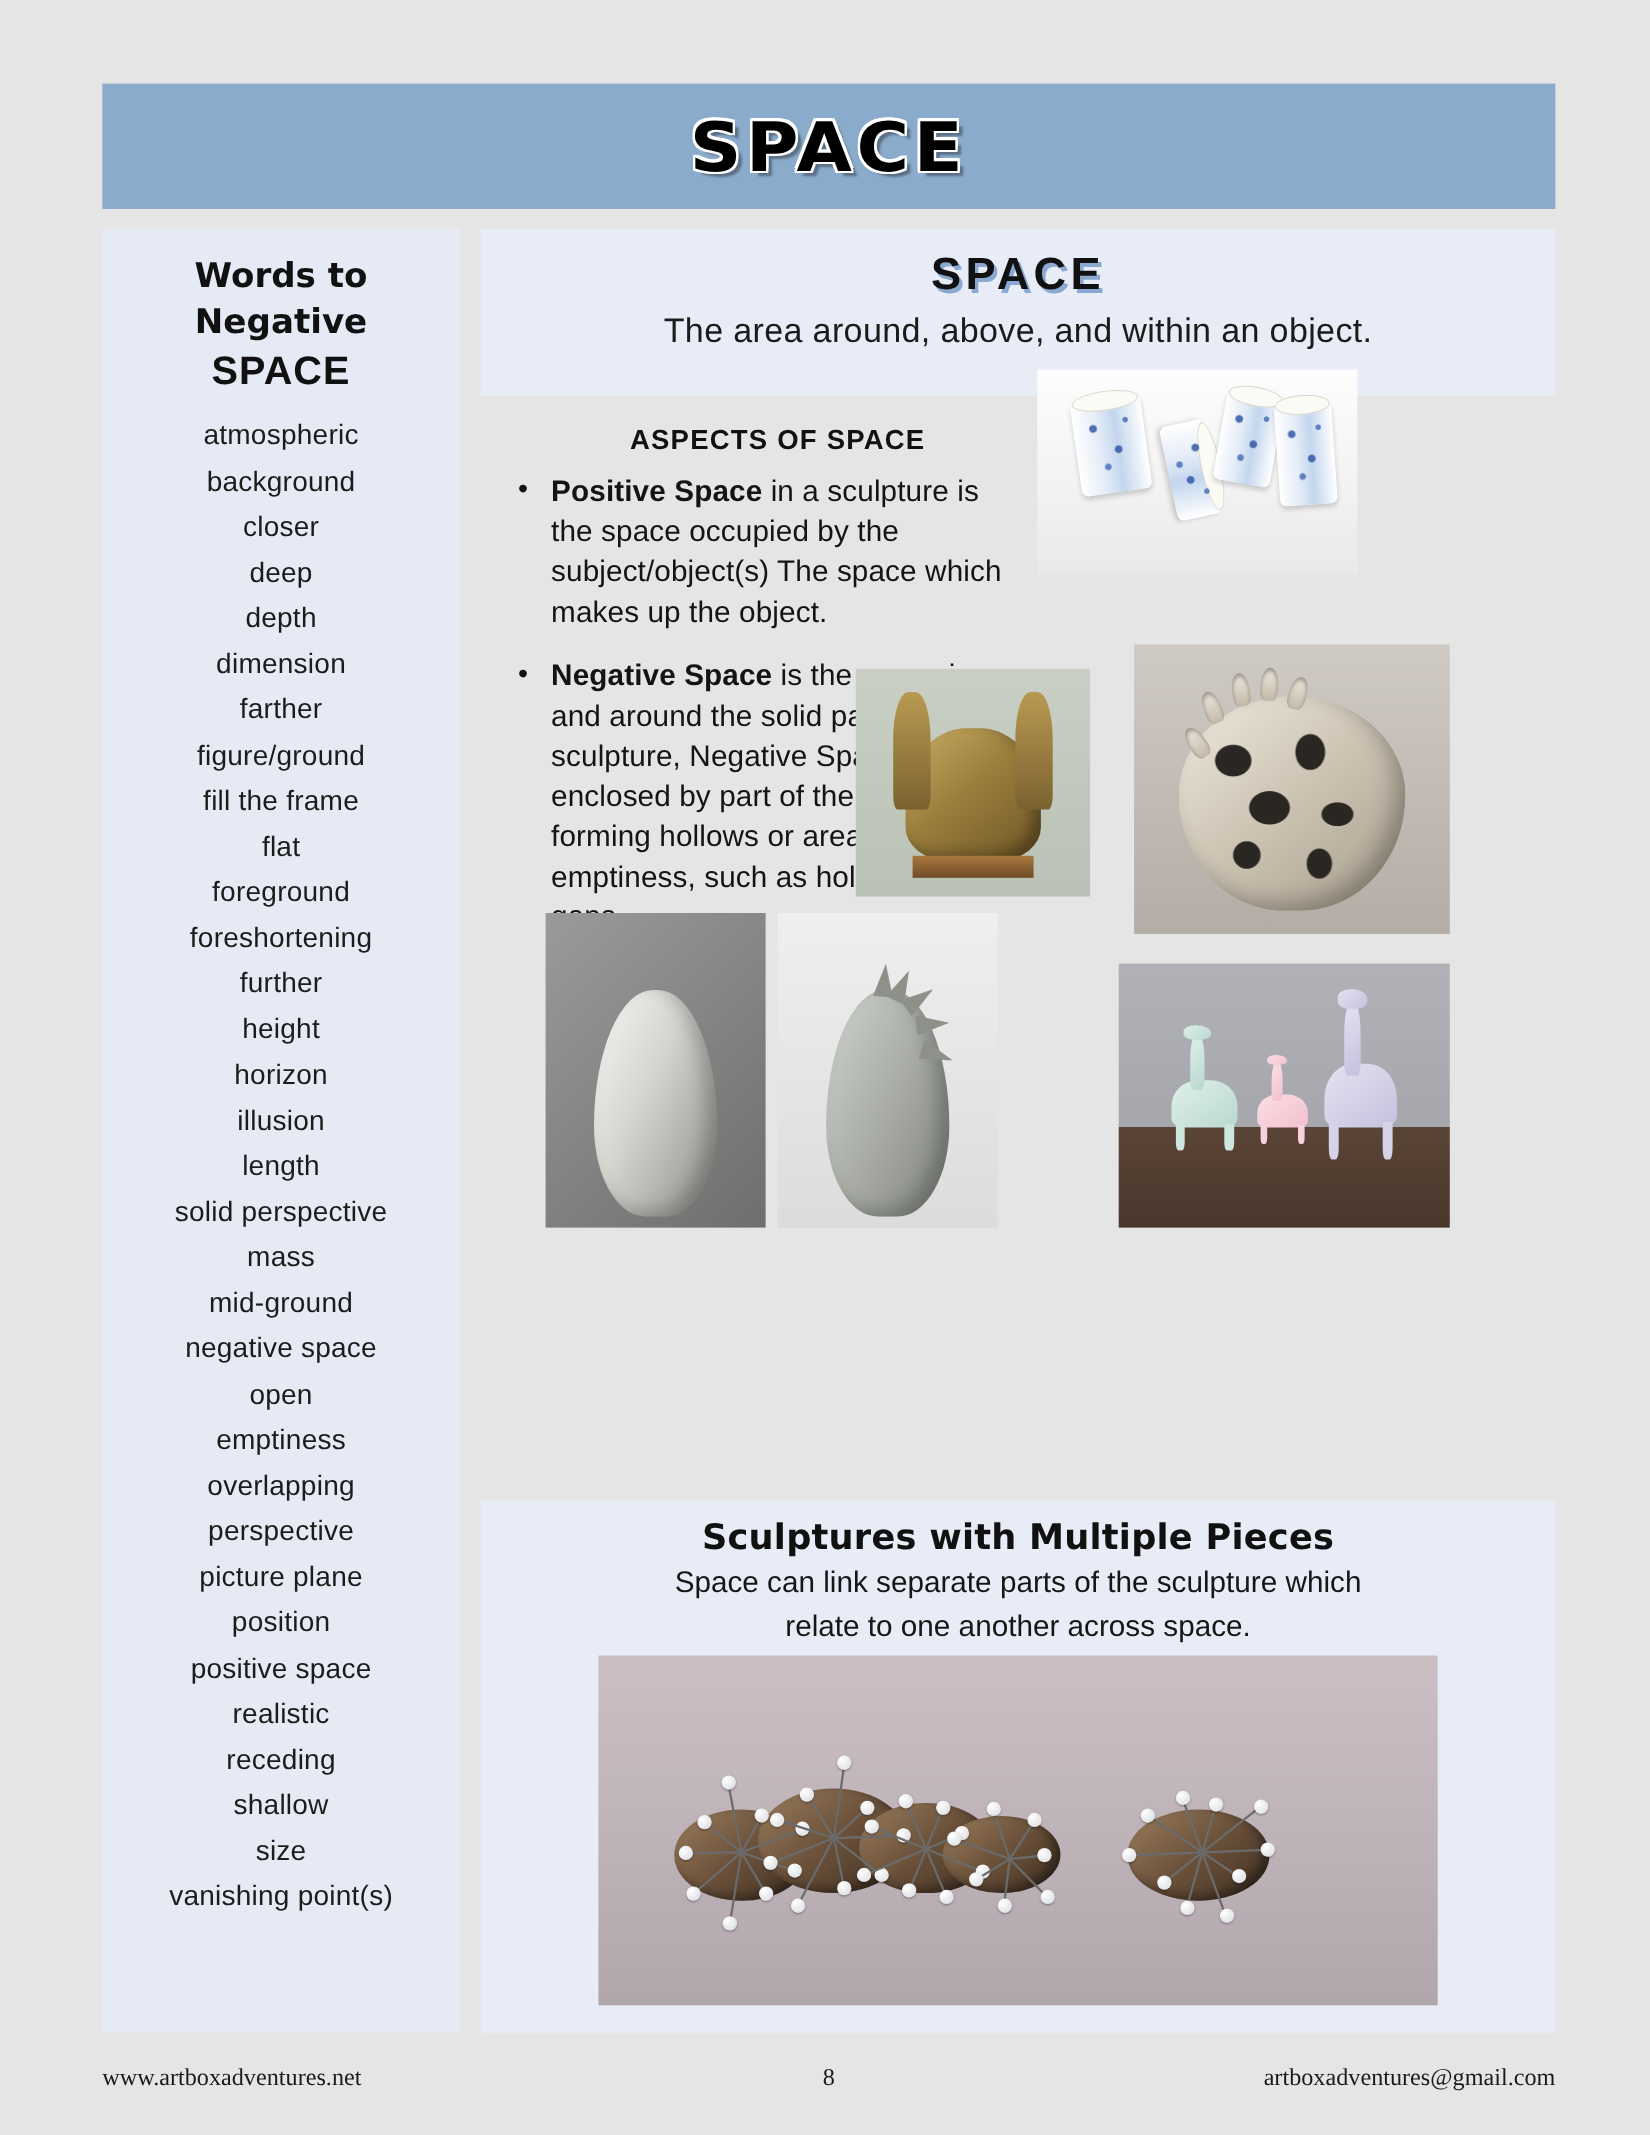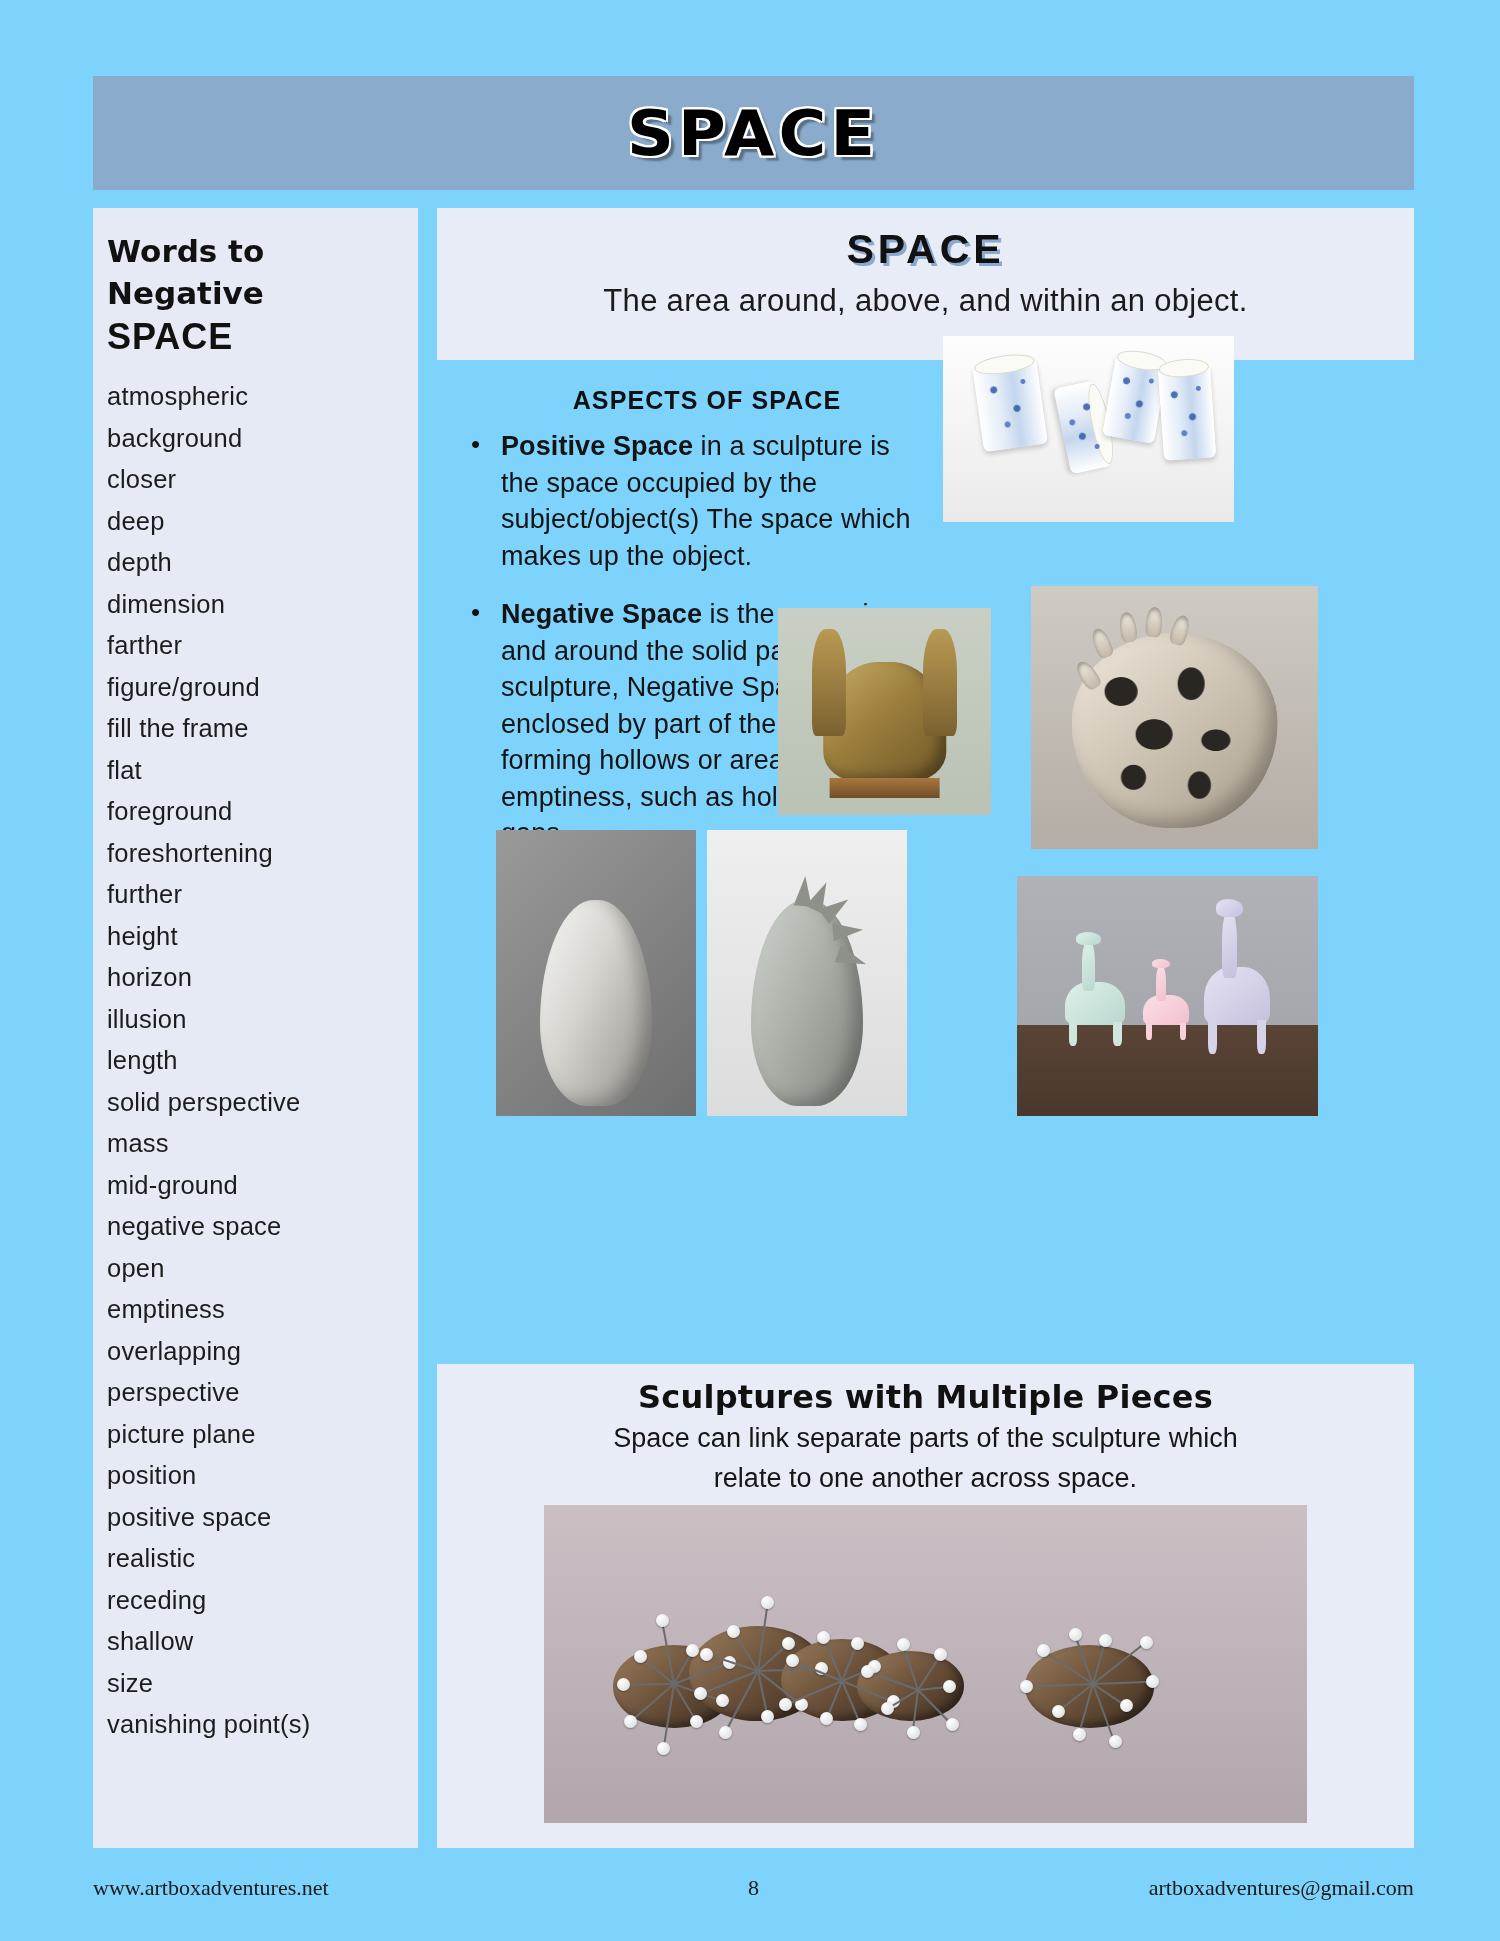--- a/index.html
+++ b/index.html
@@ -14,21 +14,21 @@
     color: #1a1a1a;
     position: relative;
     overflow: hidden;
   }
 
   .page {
     position: absolute;
     left: 0; top: 0;
     width: 1500px;
     height: 1941px;
-    background: #7dd3fc;
+    background: #e5e5e5;
   }
 
   
   .title-banner {
     position: absolute;
     left: 93px;
     top: 76px;
     width: 1321px;
     height: 114px;
     background: #8aabcb;
@@ -54,21 +54,21 @@
   
   .sidebar {
     position: absolute;
     left: 93px;
     top: 208px;
     width: 325px;
     height: 1640px;
     background: #e6eaf4;
     box-sizing: border-box;
     padding: 22px 14px 10px 14px;
-    text-align: left;
+    text-align: center;
   }
   .sidebar-head-1 {
     font-family: "DejaVu Sans", sans-serif;
     font-weight: 700;
     font-size: 31px;
     line-height: 42px;
     color: #111111;
     letter-spacing: 0px;
   }
   .sidebar-head-2 {

